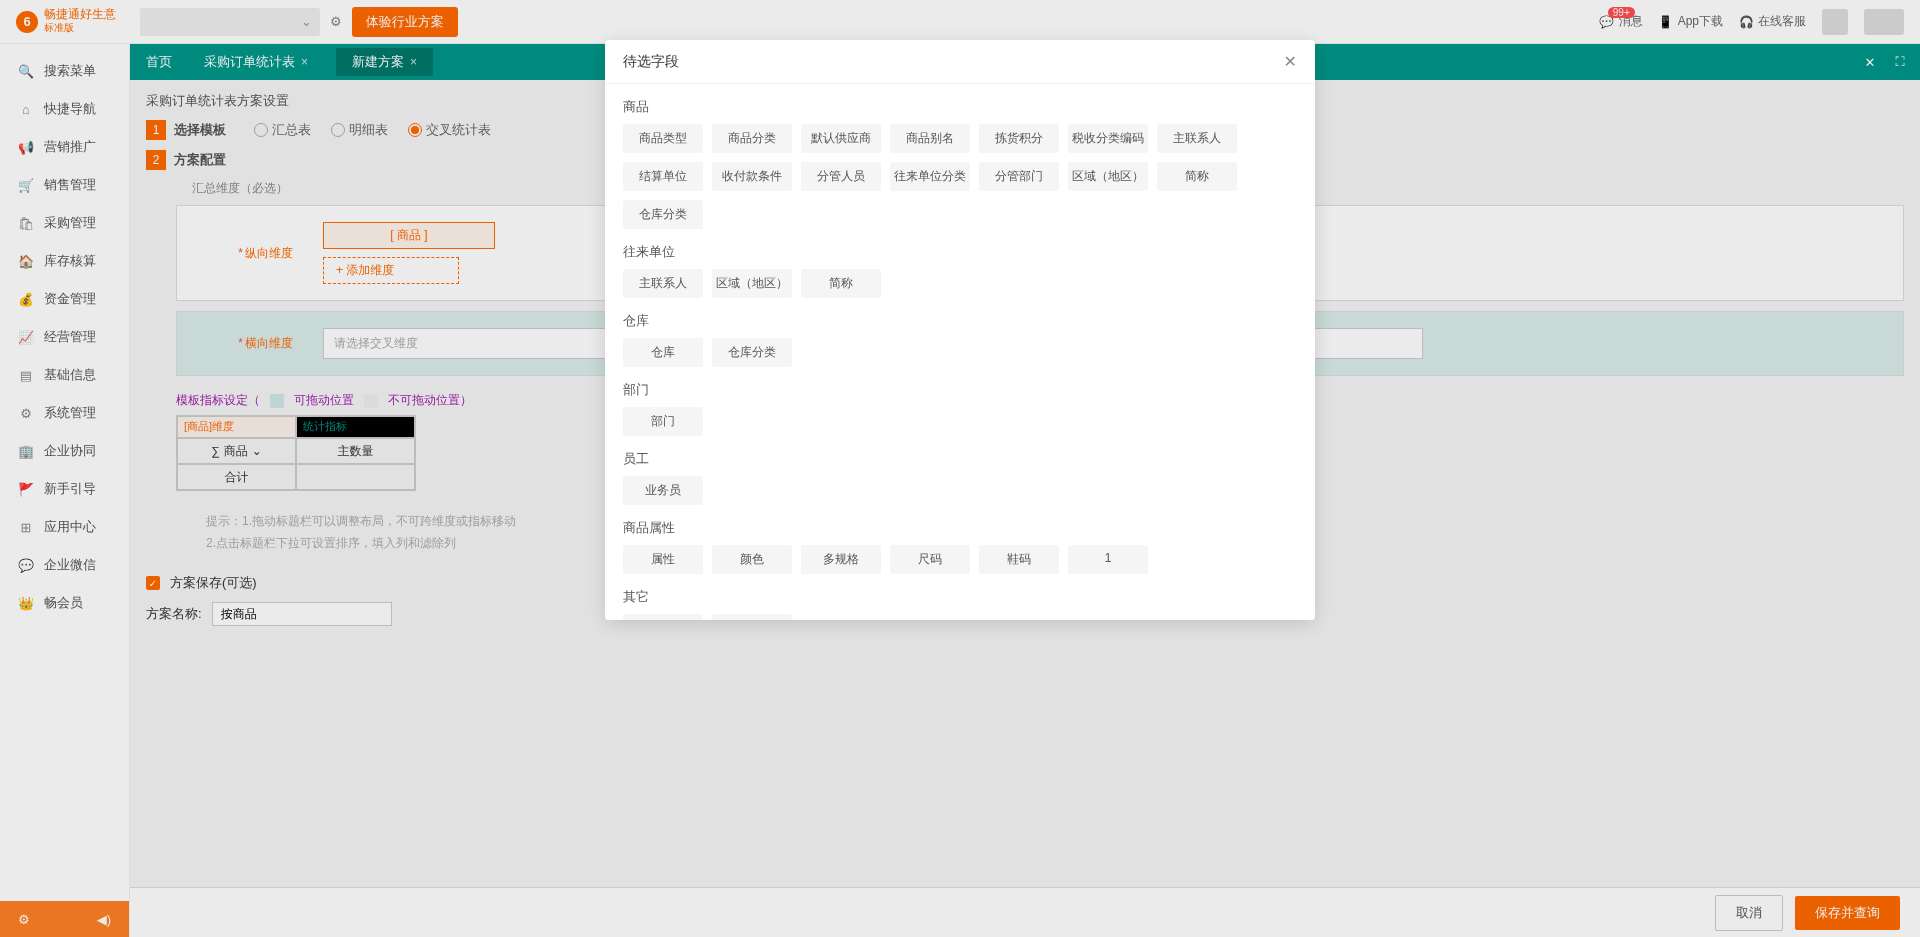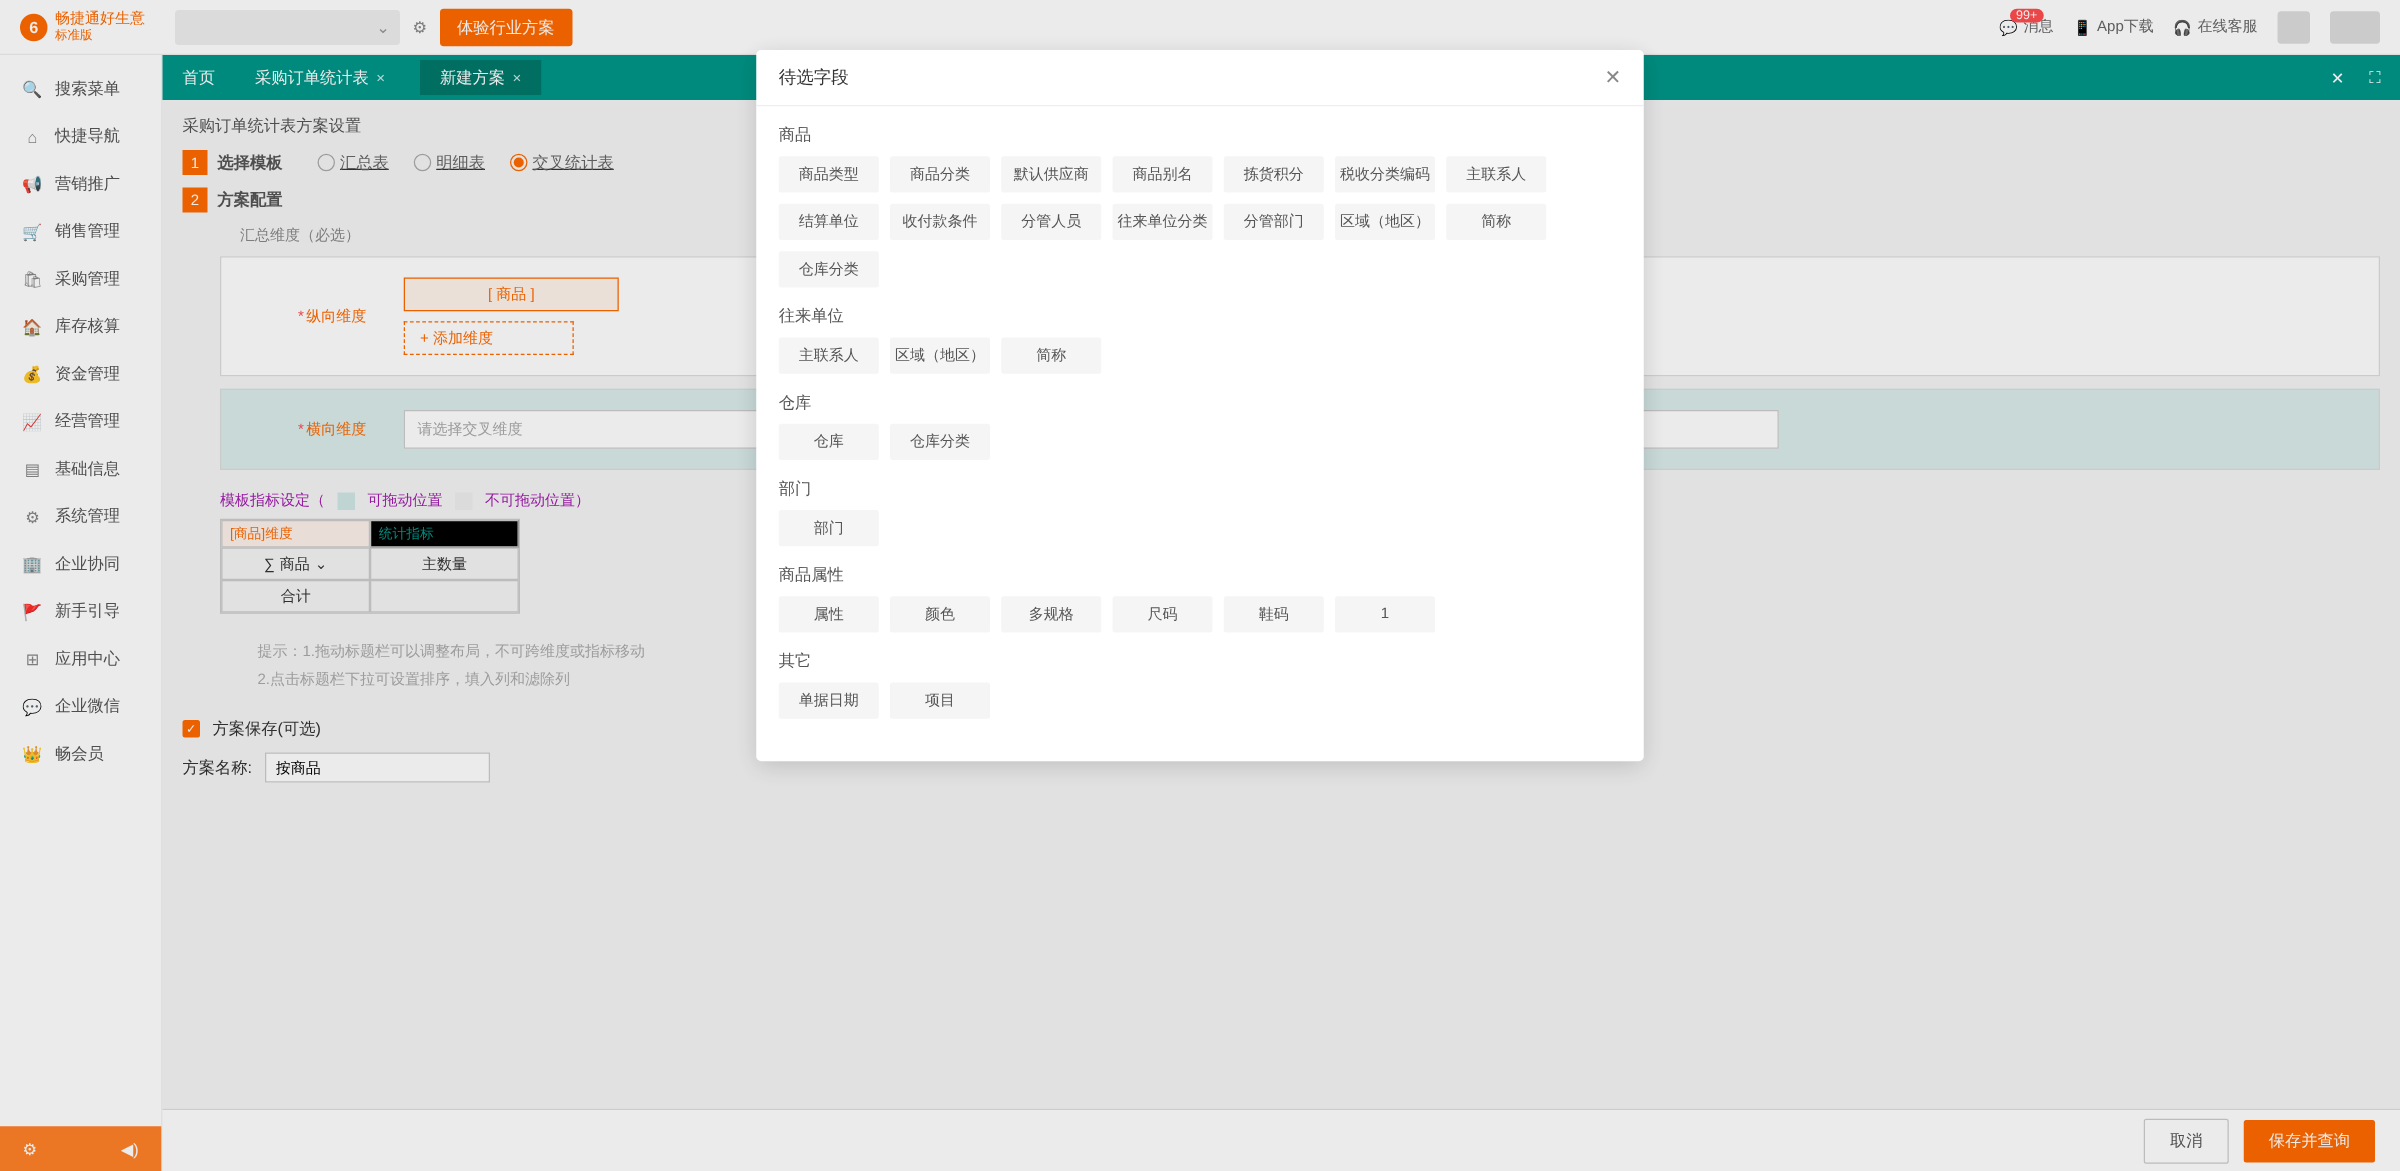--- a/index.html
+++ b/index.html
@@ -37,21 +37,21 @@
 .tab .close { font-size: 12px; opacity: 0.8; }
 .tab-bar-right { margin-left: auto; display: flex; gap: 10px; padding-right: 10px; }
 .tab-bar-right .i { width: 20px; height: 20px; display: flex; align-items: center; justify-content: center; cursor: pointer; }
 
 
 .content { flex: 1; padding: 12px 16px 0 16px; overflow: auto; }
 .breadcrumb { font-size: 13px; color: #555; margin-bottom: 10px; }
 .step-label { display: flex; align-items: center; gap: 8px; margin: 10px 0; }
 .step-num { background: #ff6a00; color: #fff; width: 20px; height: 20px; display: flex; align-items: center; justify-content: center; font-size: 12px; }
 .step-text { font-weight: bold; color: #555; }
-.radio-group { display: inline-flex; gap: 20px; margin-left: 20px; align-items: center; text-decoration: underline; }
+.radio-group { display: inline-flex; gap: 20px; margin-left: 20px; align-items: center; }
 .radio { display: flex; align-items: center; gap: 4px; font-size: 13px; color: #666; }
 .radio .circle { width: 14px; height: 14px; border: 1px solid #aaa; border-radius: 50%; display: inline-block; position: relative; }
 .radio.checked .circle { border-color: #ff6a00; }
 .radio.checked .circle::after { content: ""; position: absolute; width: 8px; height: 8px; background: #ff6a00; border-radius: 50%; top: 2px; left: 2px; }
 
 .config-section { margin-left: 30px; }
 .sub-label { font-size: 12px; color: #888; margin: 8px 0 8px 16px; }
 .dim-box { border: 1px solid #ddd; background: #fff; padding: 16px; margin-bottom: 10px; display: flex; align-items: center; gap: 30px; }
 .dim-box.cross { background: #d9ecea; }
 .dim-label { color: #ff6a00; font-size: 12px; width: 100px; text-align: right; }
@@ -355,20 +355,26 @@
             <div class="field-chip">仓库分类</div>
           </div>
         </div>
         <div class="field-group">
           <div class="group-title">部门</div>
           <div class="field-list">
             <div class="field-chip">部门</div>
           </div>
         </div>
         <div class="field-group">
+          <div class="group-title">员工</div>
+          <div class="field-list">
+            <div class="field-chip">业务员</div>
+          </div>
+        </div>
+        <div class="field-group">
           <div class="group-title">商品属性</div>
           <div class="field-list">
             <div class="field-chip">属性</div>
             <div class="field-chip">颜色</div>
             <div class="field-chip">多规格</div>
             <div class="field-chip">尺码</div>
             <div class="field-chip">鞋码</div>
             <div class="field-chip">1</div>
           </div>
         </div>

